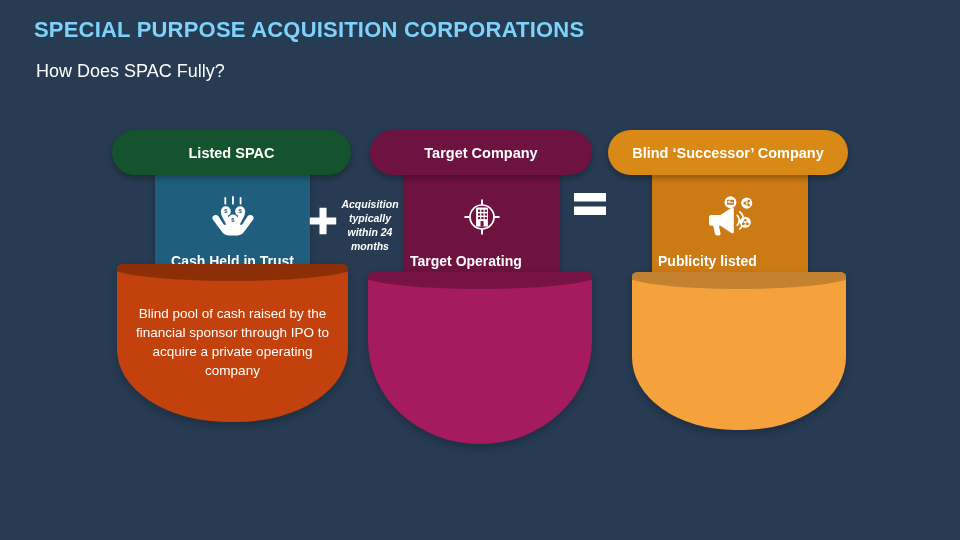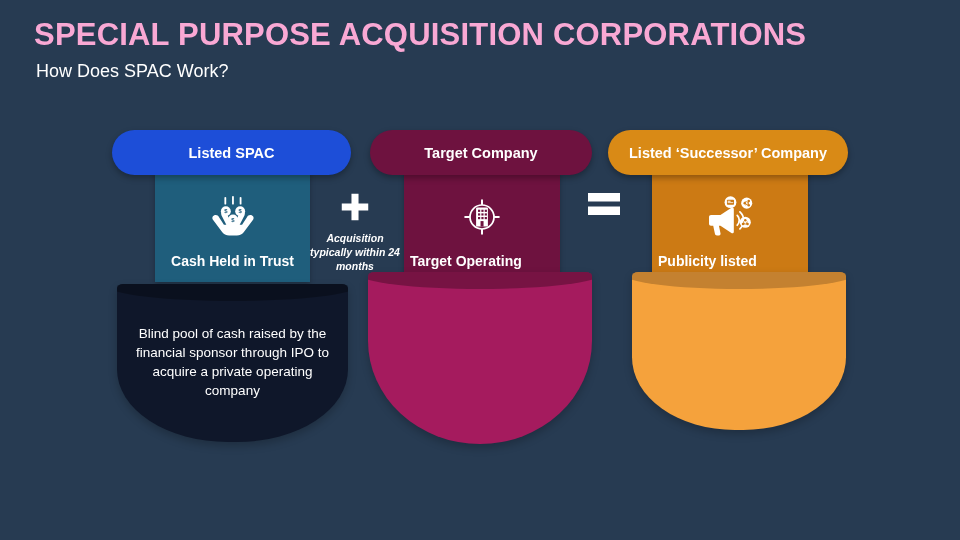--- a/index.html
+++ b/index.html
@@ -7,21 +7,21 @@
     width:960px;height:540px;overflow:hidden;
     background:#273B52;
     font-family:"Liberation Sans", sans-serif;
     position:relative;
   }
   #stage{position:absolute;left:0;top:0;width:960px;height:540px;}
 
   
   .title{
     position:absolute;left:34px;top:17px;
-    font-size:31px;font-weight:bold;color:#f9a8d4;
+    font-size:22px;font-weight:bold;color:#7dd3fc;
     letter-spacing:0.2px;white-space:nowrap;
     font-family:"Liberation Sans", sans-serif;
   }
   .subtitle{
     position:absolute;left:36px;top:61px;
     font-size:18px;font-weight:normal;color:#FFFFFF;
     white-space:nowrap;
   }
 
   
@@ -65,36 +65,36 @@
   }
   .bubble-text{
     position:absolute;left:0;right:0;
     text-align:center;color:#FFFFFF;font-size:13.5px;
     line-height:1.42;padding:0 16px;box-sizing:border-box;
   }
 
   
   .connector{
     position:absolute;z-index:25;
-    display:flex;flex-direction:column;align-items:center;
+    display:flex;align-items:center;
   }
   .conn-glyph{display:block;}
   .conn-text{
     margin-top:6px;text-align:center;color:#FFFFFF;
     font-size:10.5px;font-style:italic;font-weight:bold;line-height:1.32;
     width:92px;
   }
 </style>
 </head>
 <body>
 
 <div id="stage">
 
   <div class="title">SPECIAL PURPOSE ACQUISITION CORPORATIONS</div>
-  <div class="subtitle">How Does SPAC Work?</div>
+  <div class="subtitle">How Does SPAC Fully?</div>
 
   <div class="col" style="left:155px;top:172px;width:155px;height:110px;background:#1F5E7C;">
     <div class="col-inner">
       <div class="col-icon">
         <svg viewBox="0 0 48 44" width="46" height="42" aria-hidden="true">
           <g fill="#ffffff">
             <rect x="15" y="1" width="1.9" height="8" rx="0.9"></rect>
             <rect x="23" y="0" width="1.9" height="9" rx="0.9"></rect>
             <rect x="31" y="1" width="1.9" height="8" rx="0.9"></rect>
             <circle cx="16.5" cy="16" r="5.2"></circle>
@@ -106,26 +106,26 @@
             <text x="16.5" y="18.3">$</text>
             <text x="31.5" y="18.3">$</text>
             <text x="24" y="26.8">$</text>
           </g>
         </svg>
       </div>
       <div class="col-label">Cash Held in Trust</div>
     </div>
   </div>
 
-  <div class="bubble" style="left:117px;top:284px;width:231px;height:158px;background:#0f172a;">
+  <div class="bubble" style="left:117px;top:264px;width:231px;height:158px;background:#c2410c;">
     <div class="bubble-cap"></div>
     <div class="bubble-text" style="top:40px;">Blind pool of cash raised by the financial sponsor through IPO to acquire a private operating company</div>
   </div>
 
-  <div class="pill" style="left:112px;top:130px;width:239px;background:#1d4ed8;">
+  <div class="pill" style="left:112px;top:130px;width:239px;background:#14532d;">
     <span>Listed SPAC</span>
   </div>
 
   <div class="connector" style="left:308px;top:192px;width:94px;">
     <span class="conn-glyph">
       <svg viewBox="0 0 34 34" width="30" height="30" aria-hidden="true">
         <path d="M13 2 H21 V13 H32 V21 H21 V32 H13 V21 H2 V13 H13 Z" fill="#ffffff"></path>
       </svg>
     </span>
     <div class="conn-text">Acquisition typically within 24 months</div>
@@ -219,16 +219,16 @@
       </div>
       <div class="col-label">Publicity listed operating company</div>
     </div>
   </div>
 
   <div class="bubble" style="left:632px;top:272px;width:214px;height:158px;background:#F5A23C;">
     <div class="bubble-cap" style="background:rgba(0,0,0,0.20);"></div>
   </div>
 
   <div class="pill" style="left:608px;top:130px;width:240px;background:#D98A16;">
-    <span>Listed ‘Successor’ Company</span>
+    <span>Blind ‘Successor’ Company</span>
   </div>
 
 </div>
 
 </body></html>

